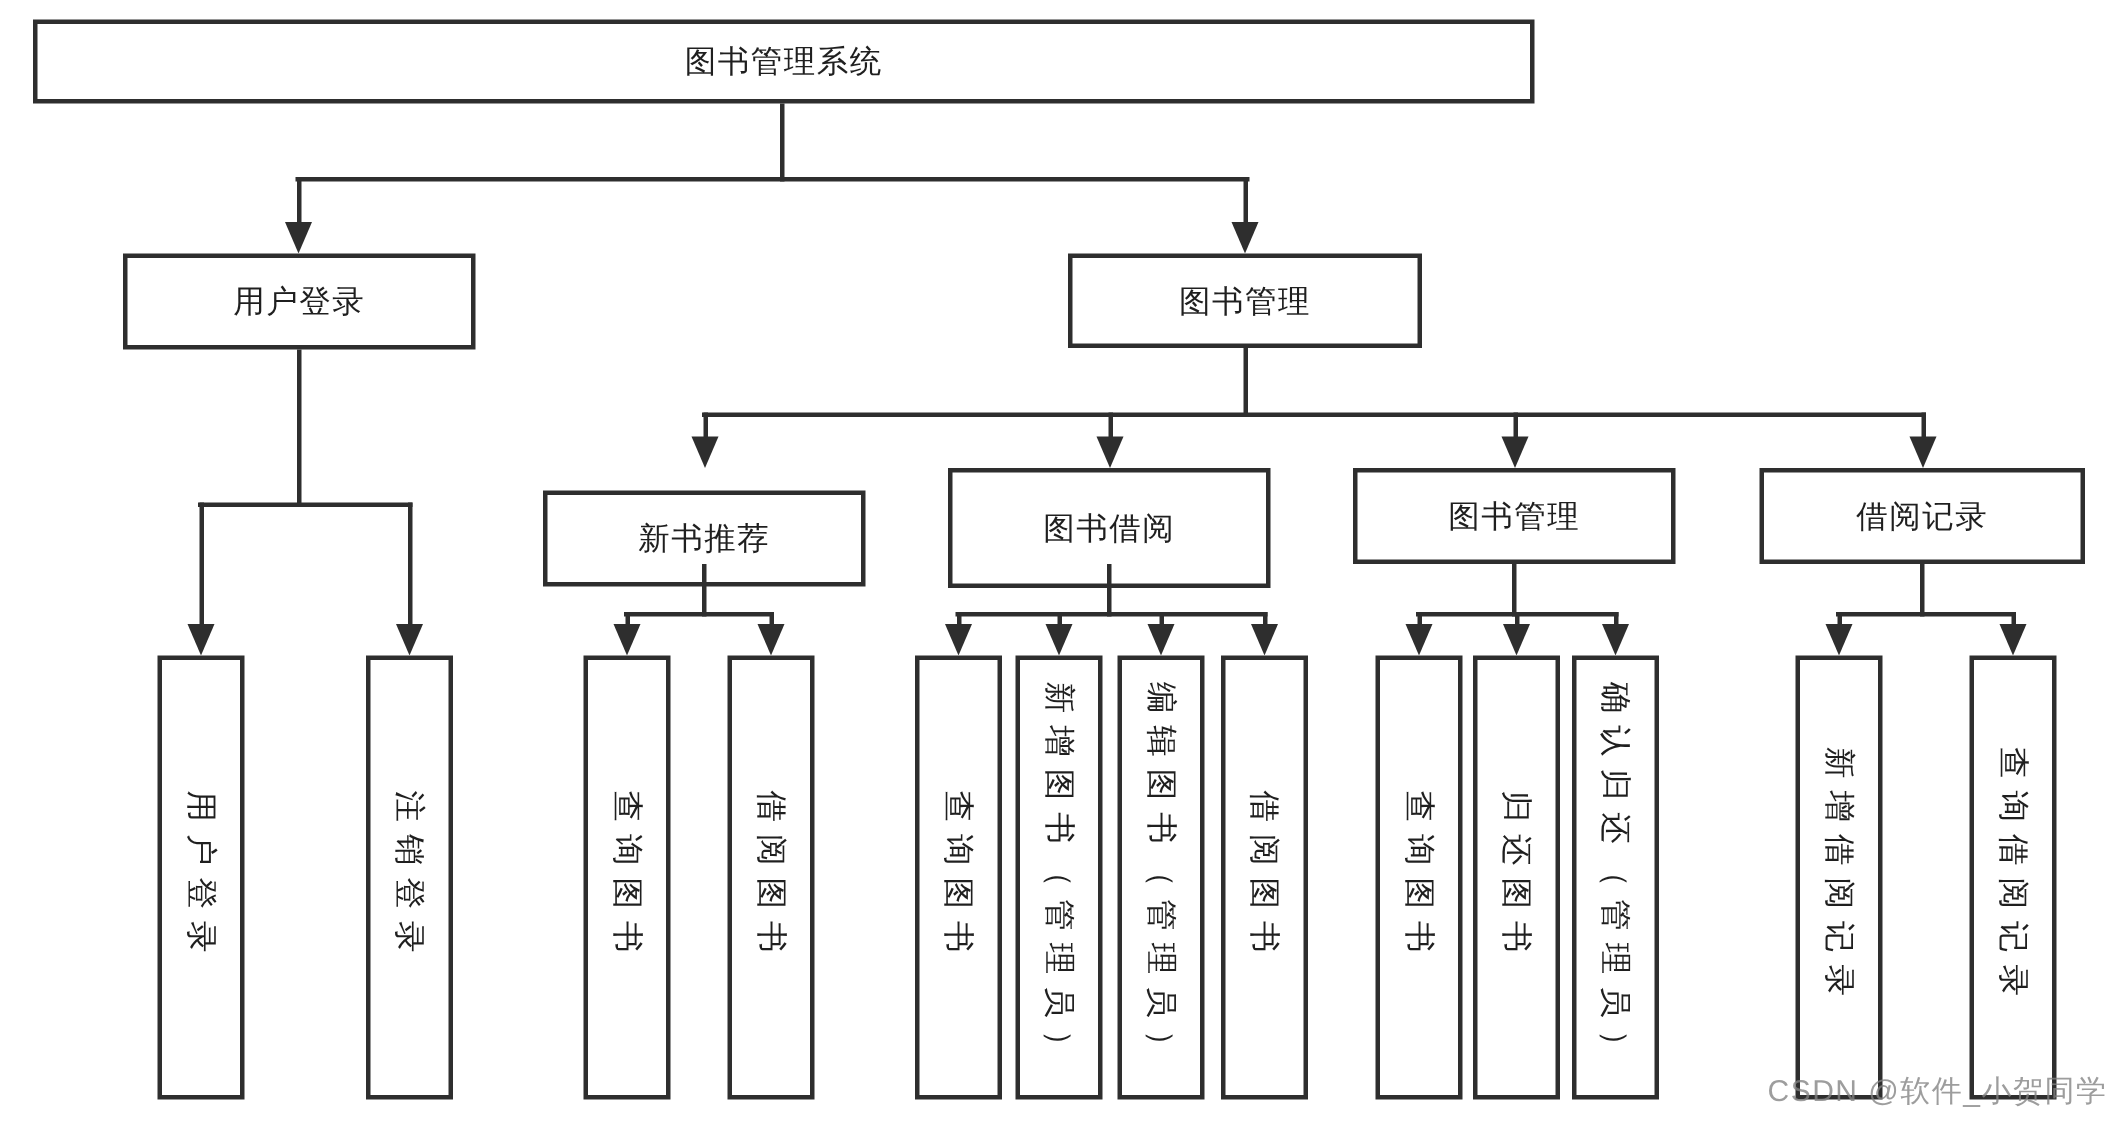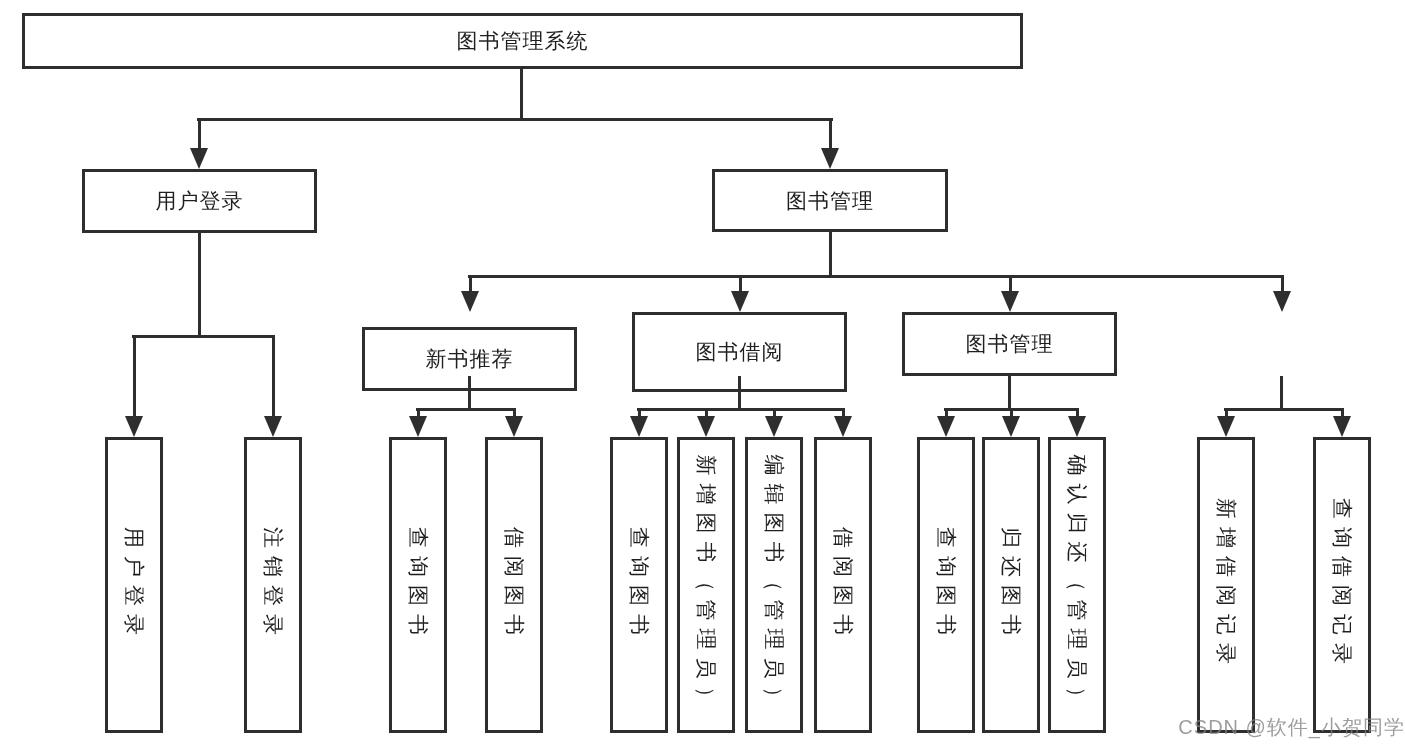--- a/index.html
+++ b/index.html
@@ -118,20 +118,23 @@
 
   <div class="node" style="left:362px; top:327px; width:215px; height:64px;">
     <span class="hlabel">新书推荐</span>
   </div>
   <div class="node" style="left:632px; top:312px; width:215px; height:80px;">
     <span class="hlabel">图书借阅</span>
   </div>
   <div class="node" style="left:902px; top:312px; width:215px; height:64px;">
     <span class="hlabel">图书管理</span>
   </div>
+  <div class="node" style="left:1173px; top:312px; width:217px; height:64px;">
+    <span class="hlabel">借阅记录</span>
+  </div>
 
   <div class="line" style="left:468px; top:376px; width:3px; height:35px;"></div>
   <div class="line" style="left:416px; top:408px; width:100px; height:3px;"></div>
   <div class="line" style="left:417px; top:408px; width:3px; height:12px;"></div>
   <div class="ahead" style="left:409px; top:416px;"></div>
   <div class="line" style="left:513px; top:408px; width:3px; height:12px;"></div>
   <div class="ahead" style="left:505px; top:416px;"></div>
 
   <div class="line" style="left:738px; top:376px; width:3px; height:35px;"></div>
   <div class="line" style="left:637px; top:408px; width:208px; height:3px;"></div>

